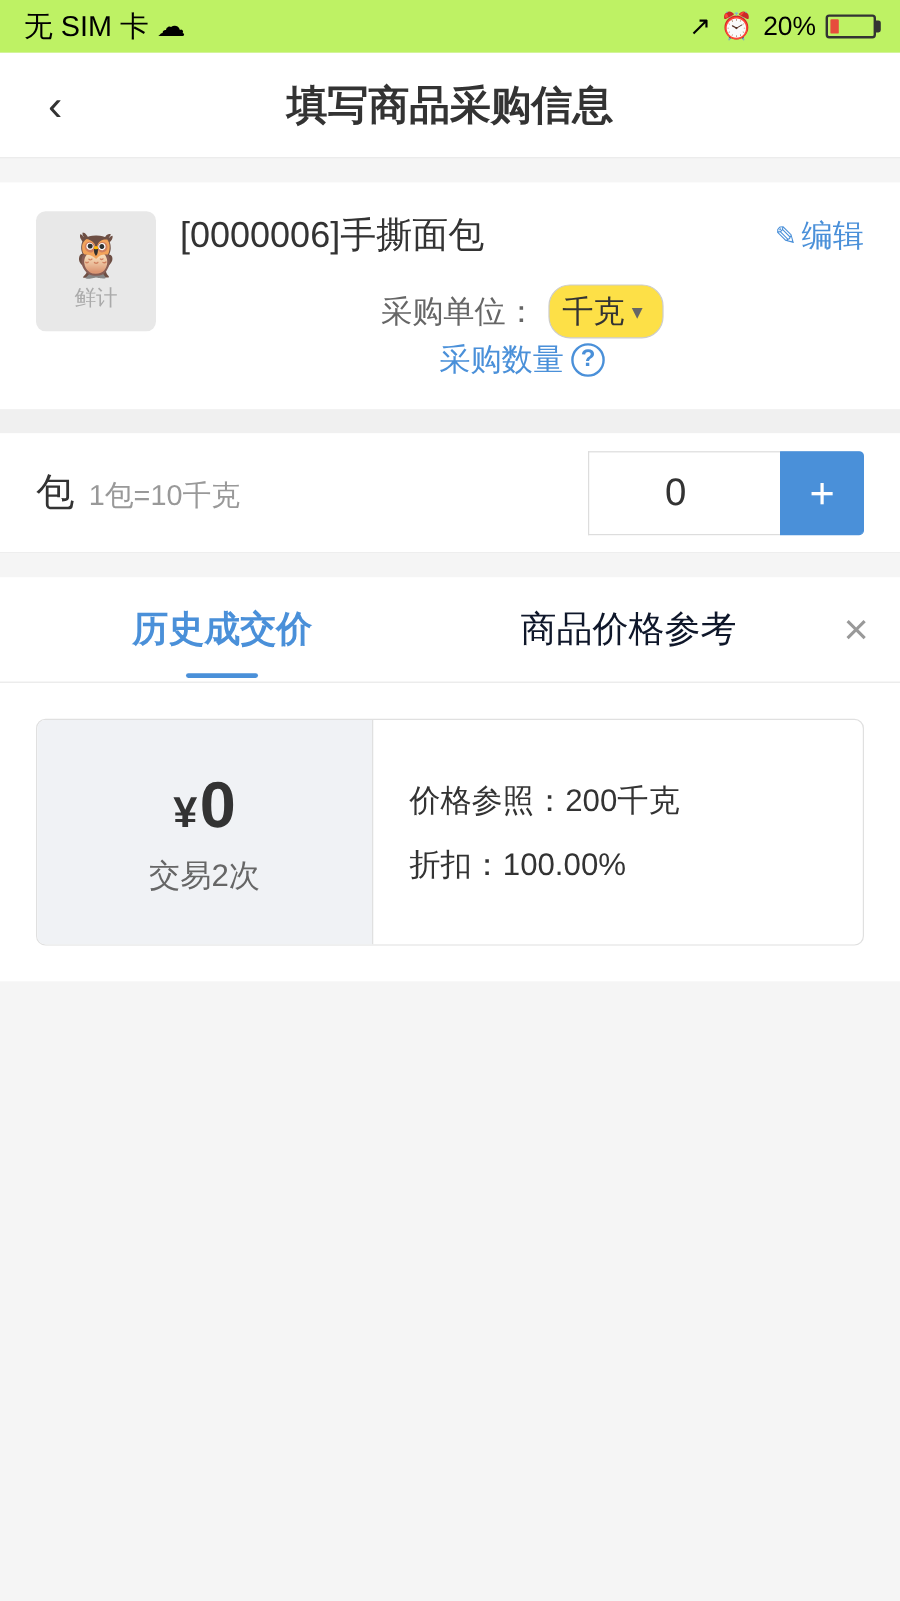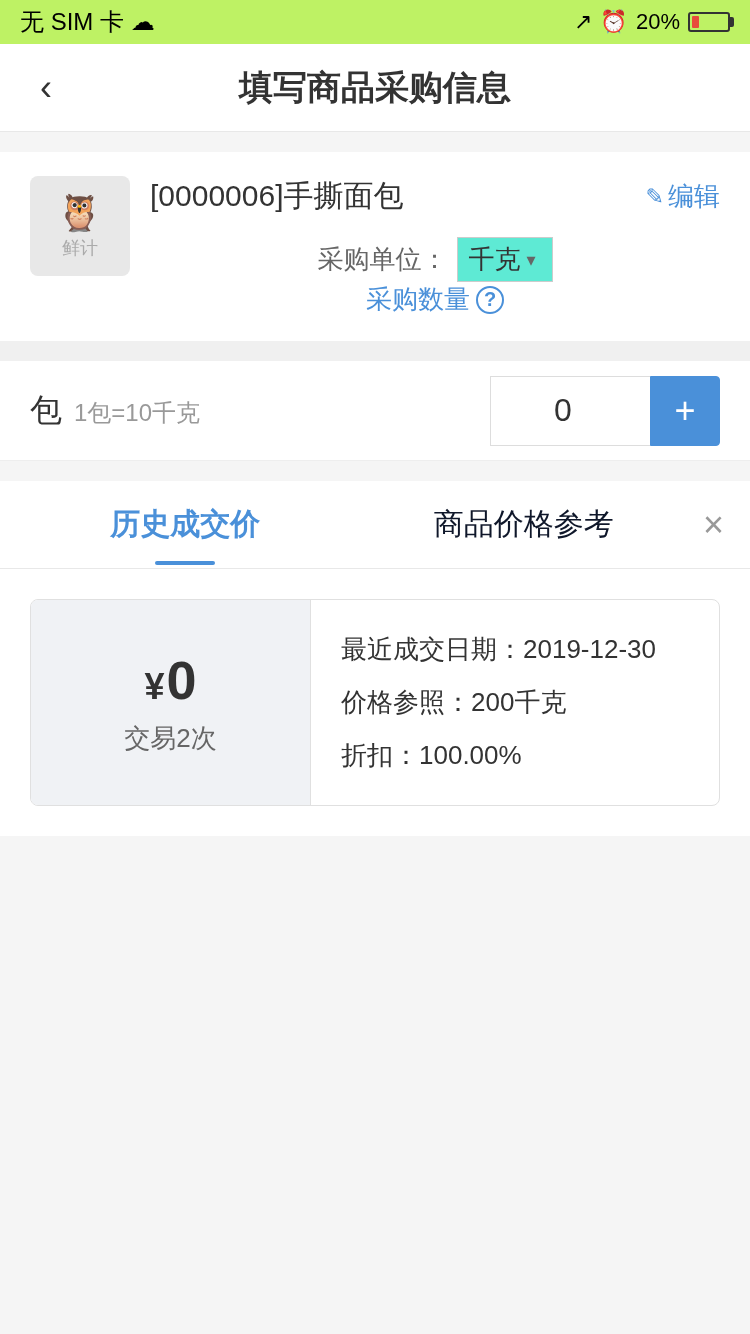--- a/index.html
+++ b/index.html
@@ -141,25 +141,25 @@
       justify-content: space-between;
       margin-top: 20px;
       flex-direction: column;
     }
     .purchase-unit-label {
       font-size: 26px;
       color: #666;
     }
     .unit-select {
       border: 1px solid #ccc;
-      border-radius: 0;
+      border-radius: 18px;
       padding: 4px 16px 4px 10px;
       font-size: 26px;
       color: #333;
-      background: #5eead4;
+      background: #fde047;
       display: flex;
       align-items: center;
       gap: 6px;
       margin-left: 10px;
       cursor: pointer;
     }
     .unit-dropdown-arrow {
       font-size: 18px;
       color: #666;
     }
@@ -421,23 +421,20 @@
   <div class="card-area">
     <div class="price-card">
       <div class="card-left">
         <div class="price-amount">
           <span class="price-symbol">¥</span><span>0</span>
         </div>
         <div class="trade-count">交易2次</div>
       </div>
       <div class="card-right">
         <div class="card-detail-row">
-          <span>最近成交日期：</span><span>2019-12-30</span>
-        </div>
-        <div class="card-detail-row">
           <span>价格参照：</span><span>200千克</span>
         </div>
         <div class="card-detail-row">
           <span>折扣：</span><span>100.00%</span>
         </div>
       </div>
     </div>
   </div>
 </div>
 

